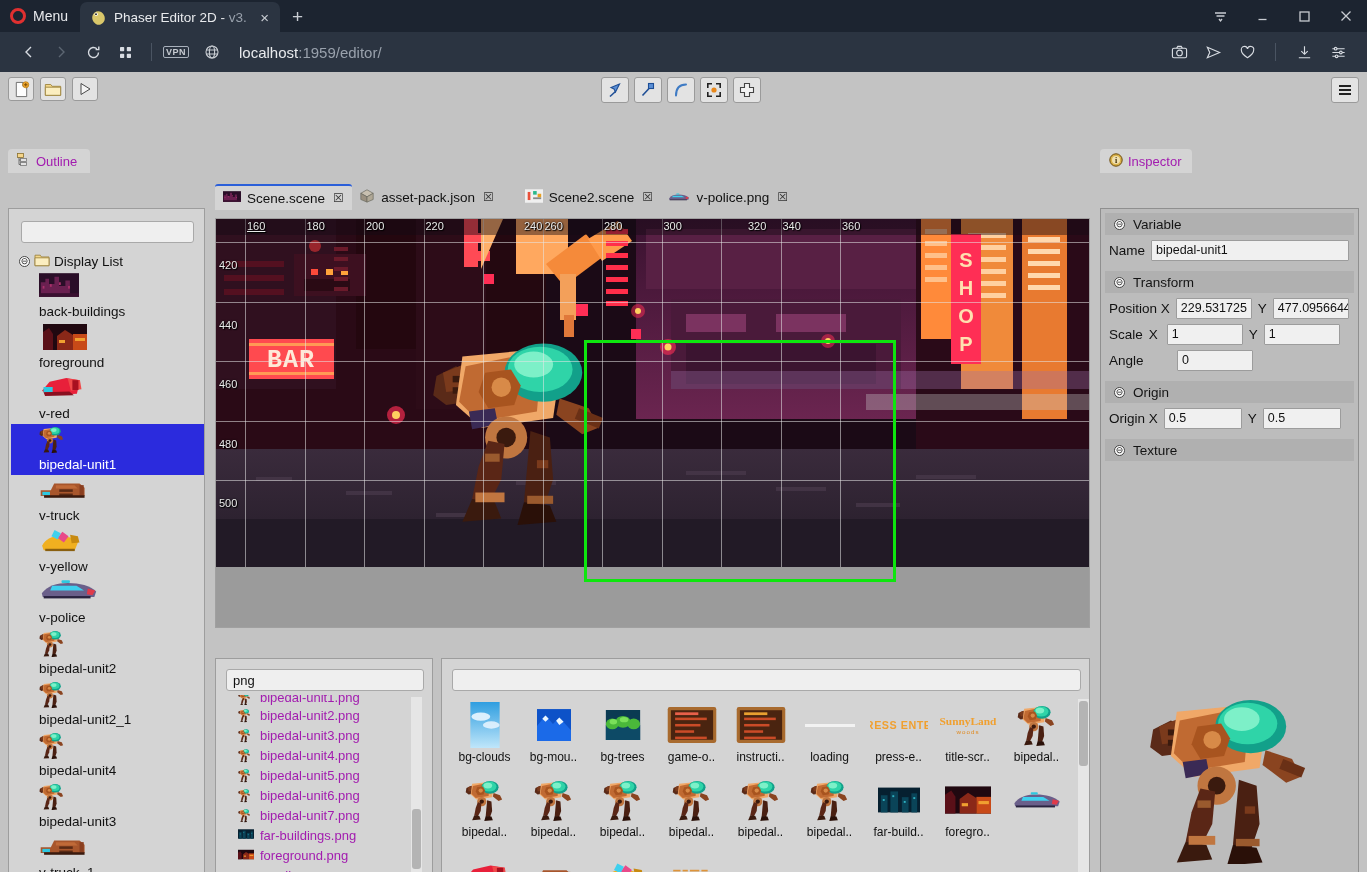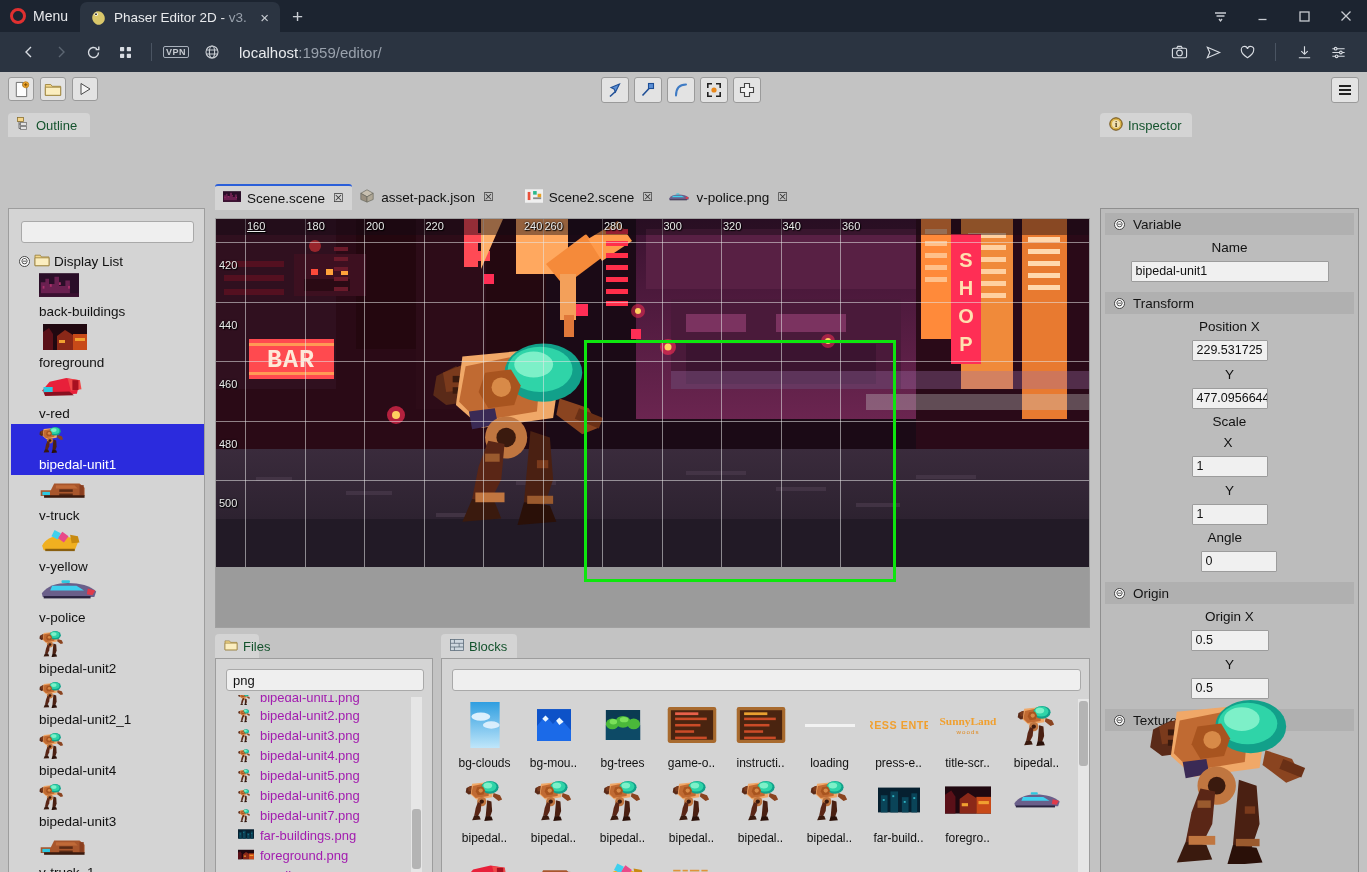--- a/index.html
+++ b/index.html
@@ -74,21 +74,21 @@
     border: 1px solid #9a9a9a; border-radius: 3px;
     display: inline-flex; align-items: center; justify-content: center;
     position: absolute; top: 5px;
   }
   .tbtn.sq { width: 28px; height: 26px; }
 
   
   .panel-tab {
     position: absolute; height: 24px; background: #d4d4d4;
     border-radius: 4px 4px 0 0; display: flex; align-items: center;
-    gap: 5px; padding: 0 9px; font-size: 13px; color: #14532d;
+    gap: 5px; padding: 0 9px; font-size: 13px; color: #a21caf; margin-top: 36px;
   }
   .panel-body {
     position: absolute; background: #cfcfcf;
     border: 1px solid #9d9d9d;
   }
 
   
   #outline-body { left: 8px; top: 136px; width: 197px; height: 726px; background: #d4d4d4; }
   #outline-filter {
     position: absolute; left: 12px; top: 12px; width: 173px; height: 22px;
@@ -146,29 +146,29 @@
   #blocks-filter {
     position: absolute; left: 10px; top: 10px; width: 629px; height: 22px;
     background: #efefef; border: 1px solid #a9a9a9; border-radius: 3px;
   }
   #blocks-grid {
     position: absolute; left: 8px; top: 40px; width: 625px; height: 228px;
     display: flex; flex-wrap: wrap; align-content: flex-start;
   }
   .block-cell { width: 69px; height: 75px; display: flex; flex-direction: column; align-items: center; justify-content: flex-start; padding-top: 3px; }
   .block-thumb { height: 46px; display: flex; align-items: center; justify-content: center; }
-  .block-label { font-size: 12px; color: #111; margin-top: 8px; white-space: nowrap; }
+  .block-label { font-size: 12px; color: #111; margin-top: 2px; white-space: nowrap; }
 
   
   #inspector-body { left: 1100px; top: 136px; width: 259px; height: 726px; background: #bcbcbc; border: 1px solid #8f8f8f; }
   .sec-header {
     background: #b0b0b0; height: 22px; display: flex; align-items: center; gap: 8px;
     padding-left: 9px; font-size: 13.5px; color: #141414; margin: 4px 4px 0 4px;
   }
-  .prop-row { display: flex; align-items: center; gap: 6px; padding: 5px 8px 0 8px; font-size: 13.5px; color: #111; flex-direction: column; }
+  .prop-row { display: flex; align-items: center; gap: 6px; padding: 5px 8px 0 8px; font-size: 13.5px; color: #111; }
   .prop-input {
     background: #f0f0f0; border: 1px solid #9c9c9c; height: 21px;
     font-size: 12.5px; color: #111; padding: 0 4px; line-height: 19px;
     overflow: hidden; white-space: nowrap; border-radius: 1px;
   }
   #inspector-preview { position: absolute; left: 0; top: 420px; width: 257px; height: 300px; display: flex; align-items: center; justify-content: center; }
 
   
   .sbar { position: absolute; background: #e6e6e6; }
   .sthumb { position: absolute; background: #b4b4b4; border-radius: 3px; }
@@ -779,21 +779,21 @@
       <div class="ruler-h">
           <div style="position: absolute; left: 0px; top: 0px; width: 873px; height: 16px; background: rgba(20, 10, 20, 0.45);"></div>
           <span class="tick" style="left: 31px; text-decoration: underline;">160</span>
           <span class="tick" style="left: 90.5px;">180</span>
           <span class="tick" style="left: 150px;">200</span>
           <span class="tick" style="left: 209.5px;">220</span>
           <span class="tick" style="left: 269px; margin-left: 39px;">240</span>
           <span class="tick" style="left: 328.5px;">260</span>
           <span class="tick" style="left: 388px;">280</span>
           <span class="tick" style="left: 447.5px;">300</span>
-          <span class="tick" style="left: 507px;">320</span>
+          <span class="tick" style="left: 532px;">320</span>
           <span class="tick" style="left: 566.5px;">340</span>
           <span class="tick" style="left: 626px;">360</span>
         </div>
       <div class="ruler-v">
           <span class="tick" style="top: 16px;">420</span>
           <span class="tick" style="top: 75.5px;">440</span>
           <span class="tick" style="top: 135px;">460</span>
           <span class="tick" style="top: 194.5px;">480</span>
           <span class="tick" style="top: 254px;">500</span>
         </div>

